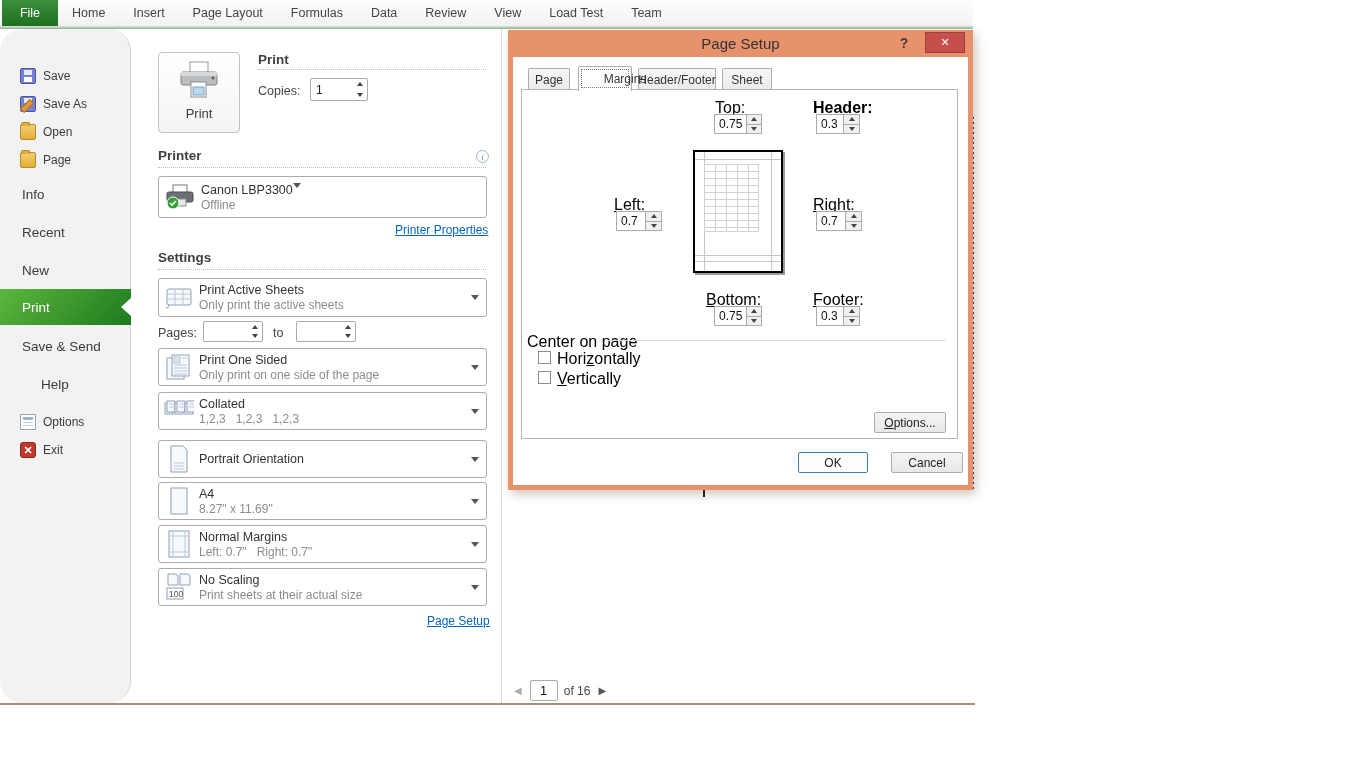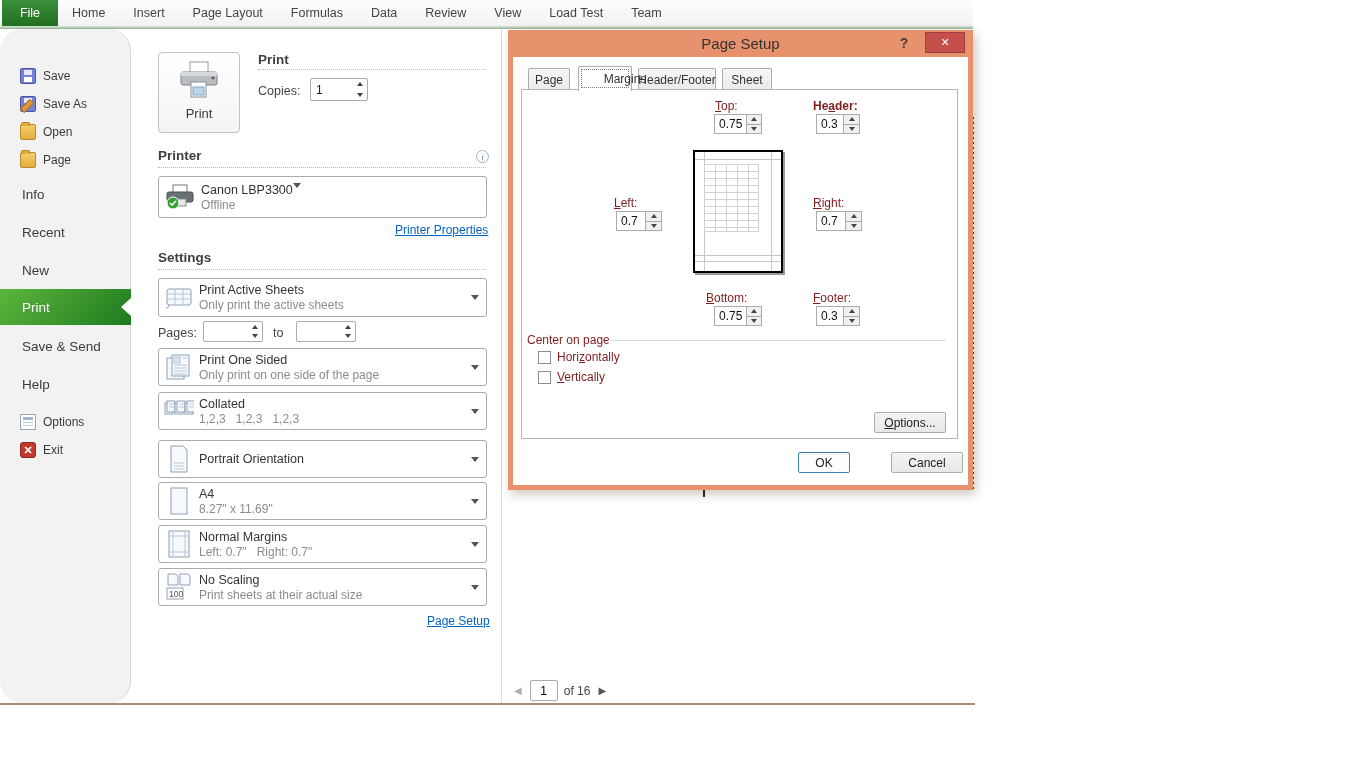--- a/index.html
+++ b/index.html
@@ -74,21 +74,21 @@
 
   
   .dialog { position:absolute; left:508px; top:30px; width:465px; height:460px; background:#e8916d; box-shadow:3px 4px 10px rgba(90,50,30,.28); z-index:10; }
   .dlg-title { position:absolute; left:0; top:0; width:100%; height:27px; display:flex; align-items:center; justify-content:center; font-size:15px; color:#333; }
   .dlg-help { position:absolute; left:388px; top:5px; width:16px; height:18px; font-size:14px; font-weight:bold; color:#4a3b33; text-align:center; }
   .dlg-close { position:absolute; left:417px; top:2px; width:40px; height:21px; background:#c5504b; border:1px solid #9f3e3a; color:#fff; font-size:11px; display:flex; align-items:center; justify-content:center; }
   .dlg-body { position:absolute; left:5px; top:27px; width:455px; height:428px; background:#ffffff; }
   .tab { position:absolute; height:22px; top:38px; border:1px solid #acacac; border-bottom:none; border-radius:2px 2px 0 0; background:linear-gradient(#f6f6f6,#eaeaea); font-size:12px; color:#333; display:flex; align-items:center; justify-content:center; z-index:1; }
   .tab.sel { top:36px; height:25px; background:#fff; z-index:3; outline:1px dotted #777; outline-offset:-4px; }
   .frame { position:absolute; left:13px; top:59px; width:437px; height:350px; border:1px solid #b5b5b5; background:#fff; z-index:2; }
-  .dlab { position:absolute; font-size:12px; color:#7f1d1d; z-index:4;text-align:center; }
+  .dlab { position:absolute; font-size:16px; color:#000000; z-index:4;text-align:center; }
   .dlab u, .btn u { text-decoration:underline; }
   .dspin { position:absolute; display:flex; border:1px solid #ababab; background:#fff; height:20px; z-index:4; }
   .dspin .val { flex:1; font-size:12px; padding:2px 4px; color:#111; }
   .dspin .btns { width:16px; border-left:1px solid #ababab; display:flex; flex-direction:column; }
   .dspin .btns > div { flex:1; background:#f0f0f0; display:flex; align-items:center; justify-content:center; }
   .dspin .btns > div + div { border-top:1px solid #ababab; }
 
   .ppage { position:absolute; left:185px; top:120px; width:90px; height:123px; background:#fff; border:2px solid #000; box-shadow:2px 2px 0 #9a9a9a; z-index:4; }
   .ppage .vl, .ppage .hl { position:absolute; background:#c6c6c6; }
   .ppage .vl { width:1px; top:0; bottom:0; }
@@ -140,21 +140,21 @@
     </div>
     <div class="sb-ico-item" style="top:117px;">
       <span class="ic i-folder"></span>
       <span>Page</span>
     </div>
     <div class="sb-nav" style="top:146px;">Info</div>
     <div class="sb-nav" style="top:184px;">Recent</div>
     <div class="sb-nav" style="top:222px;">New</div>
     <div class="sb-print">Print</div>
     <div class="sb-nav" style="top:298px;">Save &amp; Send</div>
-    <div class="sb-nav" style="top:336px;">Help</div>
+    <div class="sb-nav" style="top:336px;margin-left:19px;">Help</div>
     <div class="sb-ico-item" style="top:379px;">
       <span class="ic i-doc"></span>
       <span>Options</span>
     </div>
     <div class="sb-ico-item" style="top:407px;">
       <span class="ic i-exit">✕</span>
       <span>Exit</span>
     </div>
   </div>
 
@@ -468,17 +468,17 @@
     <div class="dlab" style="left:19px; top:303px;">Center on page</div>
     <div class="grpline"></div>
     <div class="cb" style="left:30px; top:321px;"></div>
     <div class="dlab" style="left:49px; top:320px;"><span>Hori</span><u>z</u><span>ontally</span></div>
     <div class="cb" style="left:30px; top:341px;"></div>
     <div class="dlab" style="left:49px; top:340px;"><span></span><u>V</u><span>ertically</span></div>
 
     <div class="btn" style="left:366px; top:382px; width:72px;">
         <span><u>O</u><span>ptions...</span></span>
       </div>
-    <div class="btn default" style="left:290px; top:422px; width:52px;">OK</div>
+    <div class="btn default" style="left:290px; top:422px; width:70px;">OK</div>
     <div class="btn" style="left:383px; top:422px; width:72px;">Cancel</div>
   </div>
 
 </div>
 
 </body></html>

